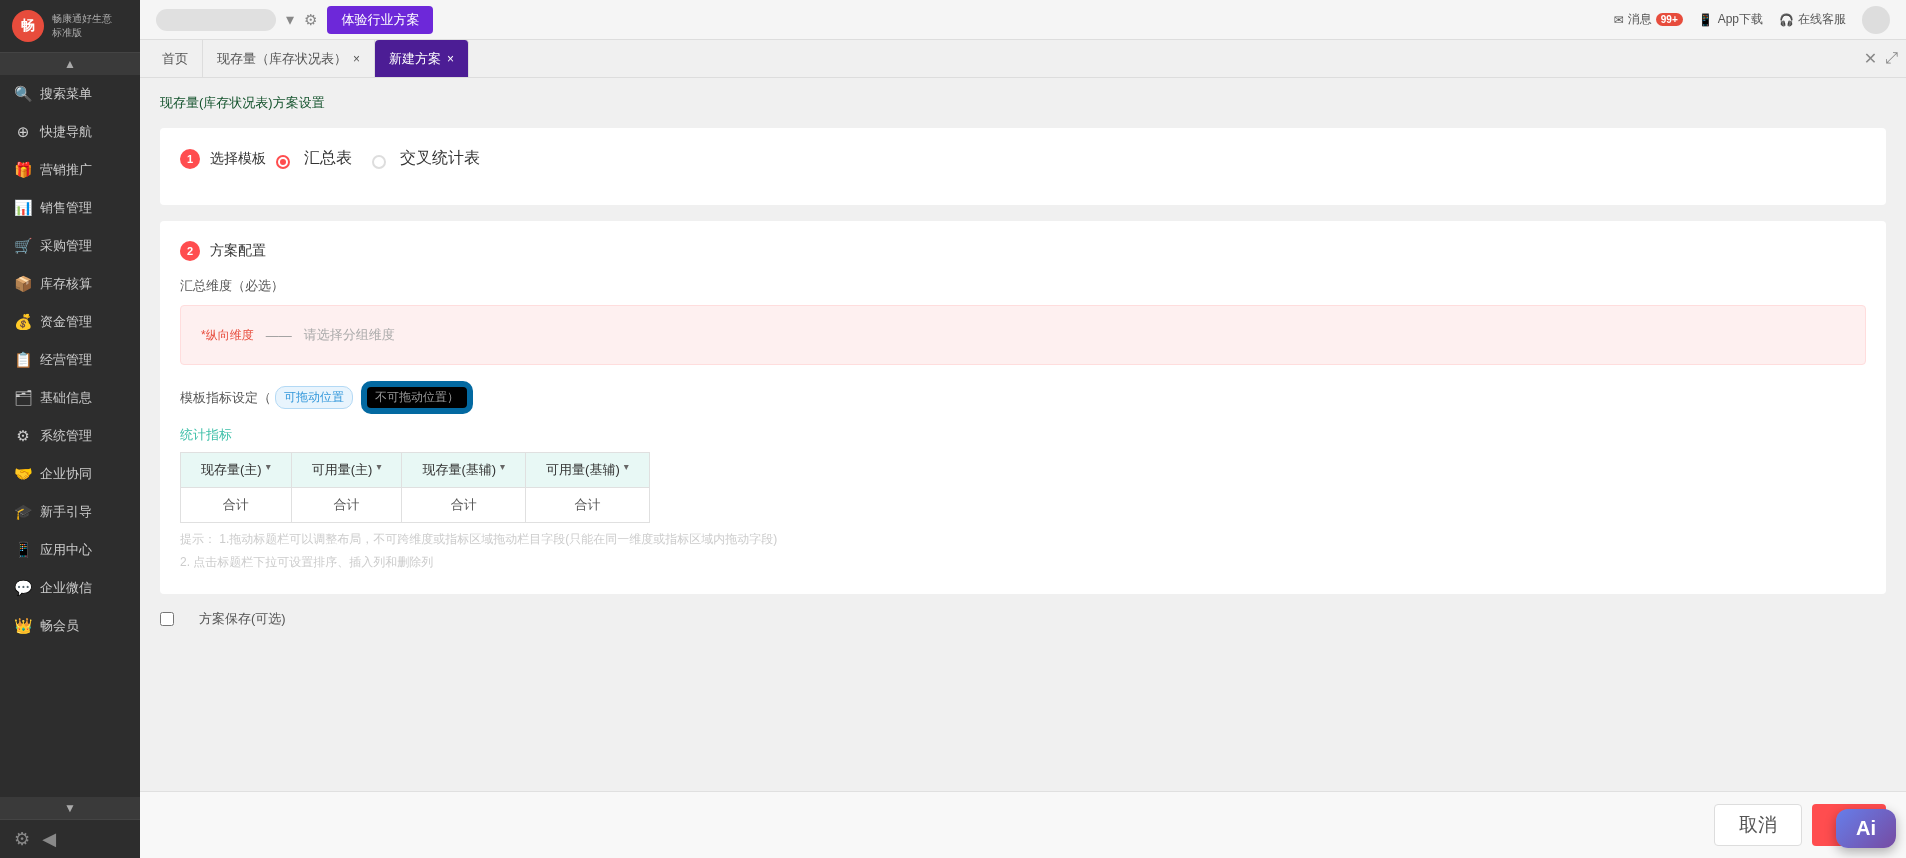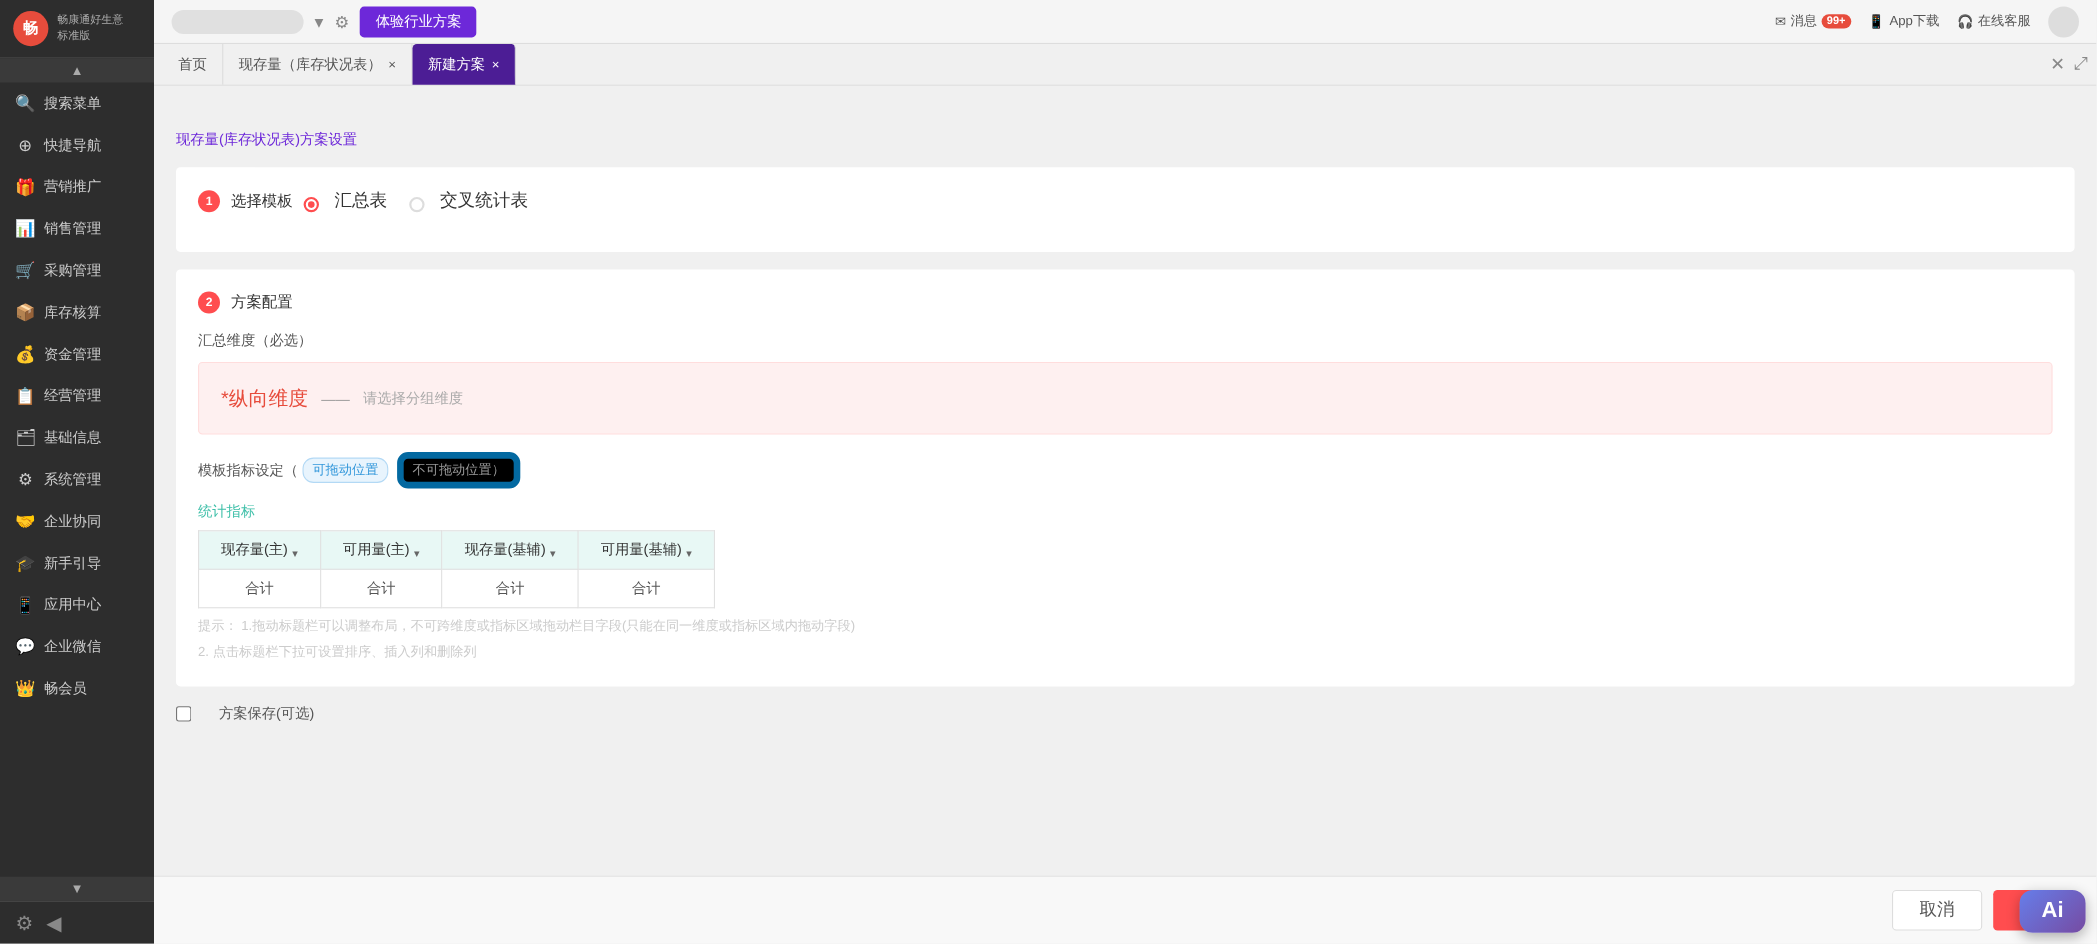--- a/index.html
+++ b/index.html
@@ -117,21 +117,21 @@
     .tabs-actions { margin-left: auto; display: flex; gap: 8px; padding-right: 8px; }
     .tabs-actions span { font-size: 16px; color: #888; cursor: pointer; }
 
     
     .content {
       flex: 1;
       overflow-y: auto;
       padding: 16px 20px;
       background: #f0f0f0;
     }
-    .page-title { font-size: 13px; color: #6d28d9; margin-bottom: 16px; margin-top: 24px; }
+    .page-title { font-size: 13px; color: #14532d; margin-bottom: 16px; }
 
     .section-panel {
       background: white;
       border-radius: 4px;
       padding: 20px;
       margin-bottom: 16px;
     }
 
     
     .step-header {
@@ -169,21 +169,21 @@
     .pink-area {
       background: #fef0f0;
       border: 1px solid #fdd;
       border-radius: 4px;
       padding: 20px;
       margin-bottom: 16px;
     }
     .dimension-row {
       display: flex; align-items: center; gap: 12px;
     }
-    .dimension-label { color: #e74c3c; font-size: 18px; }
+    .dimension-label { color: #e74c3c; font-size: 12px; }
     .dimension-line { color: #999; }
     .dimension-placeholder { color: #aaa; font-size: 13px; }
 
     
     .indicator-settings-row {
       display: flex; align-items: center; gap: 4px; margin-bottom: 12px;
     }
     .indicator-settings-label { font-size: 13px; color: #555; }
     .indicator-tag {
       padding: 2px 8px; border-radius: 10px; font-size: 12px;
@@ -195,21 +195,21 @@
     .stats-title { color: #3dbfa8; font-size: 13px; margin-bottom: 8px; }
     .stats-table { border: 1px solid #e0e0e0; border-collapse: collapse; width: auto; }
     .stats-table th, .stats-table td {
       border: 1px solid #e0e0e0; padding: 8px 20px;
       text-align: center; font-size: 13px;
     }
     .stats-table th {
       background: #e8f8f5; color: #333; font-weight: normal;
     }
     .stats-table td { background: white; color: #555; }
-    .th-inner { display: flex; align-items: flex-end; justify-content: center; gap: 4px; }
+    .th-inner { display: flex; align-items: flex-start; justify-content: center; gap: 4px; }
     .chevron-down { font-size: 10px; color: #666; }
 
     
     .tips-section { margin-top: 8px; }
     .tips-label { font-size: 12px; color: #ccc; margin-bottom: 4px; }
     .tips-text { font-size: 12px; color: #ccc; line-height: 1.8; }
 
     
     .save-row { display: flex; align-items: center; gap: 25px; margin-top: 12px; }
     .save-checkbox { width: 14px; height: 14px; border: 1px solid #ccc; cursor: pointer; }
@@ -220,21 +220,21 @@
       background: #f8f8f8;
       border-top: 1px solid #e0e0e0;
       padding: 12px 20px;
       display: flex;
       justify-content: flex-end;
       gap: 10px;
       flex-shrink: 0;
     }
     .btn-cancel {
       background: white; color: #555; border: 1px solid #ddd;
-      padding: 7px 24px; border-radius: 4px; font-size: 16px; cursor: pointer;
+      padding: 7px 24px; border-radius: 4px; font-size: 19px; cursor: pointer;
     }
     .btn-query {
       background: #ff4d4f; color: white; border: none;
       padding: 7px 24px; border-radius: 4px; font-size: 13px; cursor: pointer;
     }
 
     
     .ai-float {
       position: fixed; bottom: 10px; right: 10px;
       background: linear-gradient(135deg, #667eea, #764ba2);

